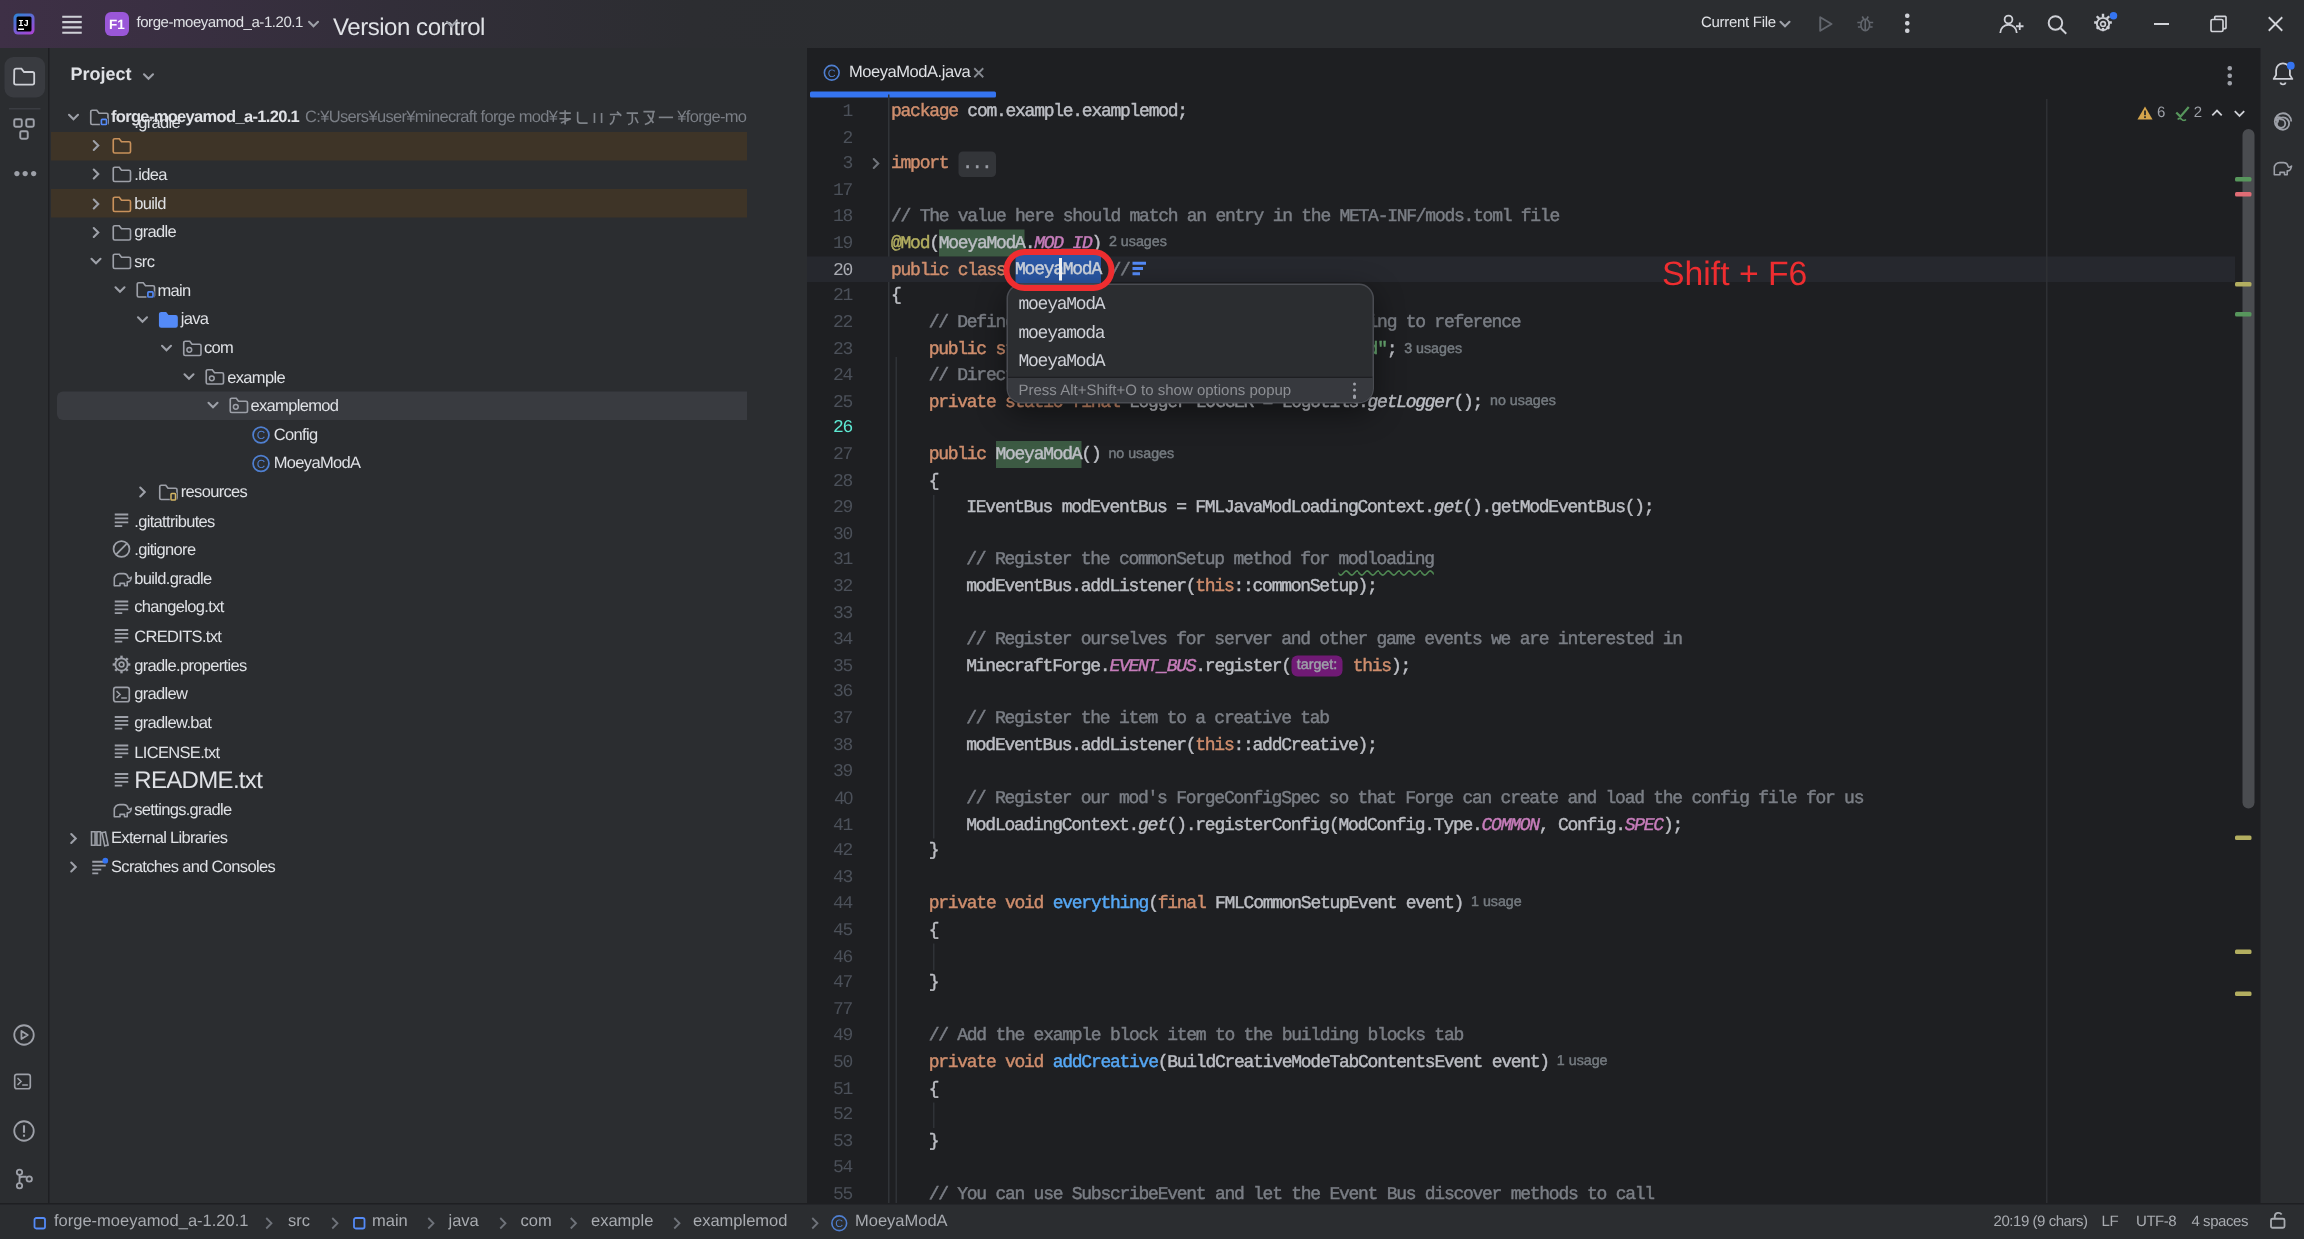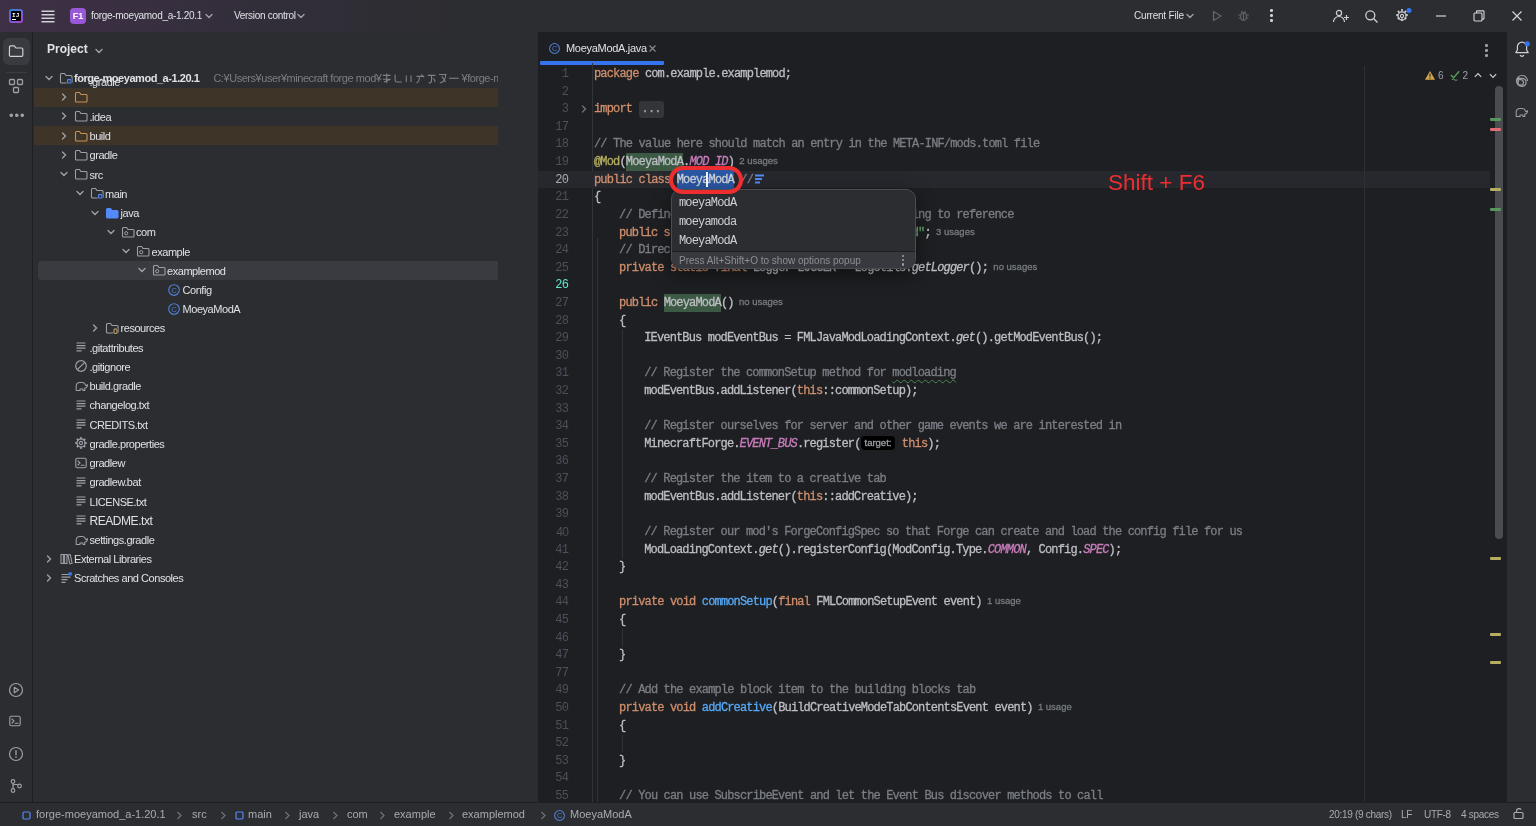--- a/index.html
+++ b/index.html
@@ -14,42 +14,42 @@
 .rowbg{position:absolute;left:0;width:504px;height:19px}
 svg{display:block}
 .code{position:absolute;left:0;top:0;width:968px;font-family:"Liberation Mono",monospace;
  font-size:12px;letter-spacing:-0.84px;color:#bcbec4;white-space:pre;-webkit-text-stroke:0.3px}
 .cl{position:absolute;height:18px;line-height:18px;white-space:pre}
 .ln{position:absolute;width:34px;text-align:right;color:#4b5059;letter-spacing:-0.84px}
 .k{color:#cf8e6d}.c{color:#7a7e85}.s{color:#6aab73}.n{color:#c77dbb;font-style:italic}
 .m{color:#56a8f5}.a{color:#b3ae60}.it{font-style:italic}
 .u{font-family:"Liberation Sans",sans-serif;font-size:9.5px;letter-spacing:0;color:#757b80;position:relative;top:-1px}
 .fold{background:#333539;color:#9da0a8;border-radius:3px;padding:1px 3px 2px 3px}
-.hint{font-family:"Liberation Sans",sans-serif;font-size:9.5px;letter-spacing:0;color:#9da0a8;background:#000000;border-radius:4px;padding:1px 4px 2px 4px;position:relative;top:-1px}
+.hint{font-family:"Liberation Sans",sans-serif;font-size:9.5px;letter-spacing:0;color:#9da0a8;background:#701a75;border-radius:4px;padding:1px 4px 2px 4px;position:relative;top:-1px}
 .selbg{background:#2a57a4;padding:2.5px 0}
 .grnbg{background:#3c5a43;padding:2px 0}
 .sqg{text-decoration:underline;text-decoration-style:wavy;text-decoration-color:#4e8752;text-decoration-thickness:1px;text-underline-offset:3px}
 </style></head>
 <body>
 <div id="titlebar">
     <div class="abs" style="left:9px;top:9px;width:14px;height:14px;border-radius:3px;background:linear-gradient(150deg,#2788d6,#b33ed4);padding:1.6px">
       <div style="width:10.8px;height:10.8px;background:#000;border-radius:1px;position:relative">
 <div style="position:absolute;left:1.5px;top:1px;font-family:'Liberation Mono',monospace;font-weight:bold;font-size:6px;color:#fff;letter-spacing:0">IJ</div>
 <div style="position:absolute;left:1.5px;bottom:1.5px;width:4px;height:1.2px;background:#fff"></div>
       </div>
     </div>
     <svg style="position:absolute;left:41px;top:10px" width="14" height="13" viewBox="0 0 14 13">
       <path d="M0.5 1.2 h13 M0.5 4.73 h13 M0.5 8.26 h13 M0.5 11.8 h13" stroke="#ced0d6" stroke-width="1.4"></path>
     </svg>
     <div class="abs" style="left:70px;top:8px;width:16px;height:16px;border-radius:4px;background:#9a57d8;color:#fff;font-size:9px;font-weight:bold;text-align:center;line-height:16px">F1</div>
     <div class="abs" style="left:91px;top:10px;font-size:10px;letter-spacing:-0.3px;color:#dfe1e5">forge-moeyamod_a-1.20.1</div>
     <svg class="abs" style="left:204px;top:11px" width="10" height="10" viewBox="0 0 10 10">
       <path d="M2 3.5 L5 6.5 L8 3.5" fill="none" stroke="#9da0a8" stroke-width="1.4" stroke-linecap="round"></path>
     </svg>
-    <div class="abs" style="left:234px;top:10px;font-size:10px;letter-spacing:-0.3px;color:#dfe1e5">Version control</div>
+    <div class="abs" style="left:222px;top:10px;font-size:16px;letter-spacing:-0.3px;color:#dfe1e5">Version control</div>
     <svg class="abs" style="left:296px;top:11px" width="10" height="10" viewBox="0 0 10 10">
       <path d="M2 3.5 L5 6.5 L8 3.5" fill="none" stroke="#9da0a8" stroke-width="1.4" stroke-linecap="round"></path>
     </svg>
     <div class="abs" style="left:1134px;top:10px;font-size:10px;letter-spacing:-0.2px;color:#dfe1e5">Current File</div>
     <svg class="abs" style="left:1185px;top:11px" width="10" height="10" viewBox="0 0 10 10">
       <path d="M2 3.5 L5 6.5 L8 3.5" fill="none" stroke="#9da0a8" stroke-width="1.4" stroke-linecap="round"></path>
     </svg>
     <svg style="position:absolute;left:1211px;top:10px" width="12" height="12" viewBox="0 0 12 12">
       <path d="M2.5 1.5 L10 6 L2.5 10.5 Z" fill="none" stroke="#62666d" stroke-width="1.3" stroke-linejoin="round"></path>
     </svg>
@@ -135,21 +135,21 @@
     <svg class="abs" style="left:9.5px;top:41.0px" width="10" height="10" viewBox="0 0 10 10">
       <path d="M2 3.5 L5 6.5 L8 3.5" fill="none" stroke="#9da0a8" stroke-width="1.4" stroke-linecap="round"></path>
     </svg>
     <svg class="abs" style="left:24.5px;top:39.0px" width="14" height="14" viewBox="0 0 14 14">
       <path d="M1.5 3.5 a1 1 0 0 1 1-1 h3 l1.5 2 h5 a1 1 0 0 1 1 1 v5.5 a1 1 0 0 1 -1 1 h-9.5 a1 1 0 0 1 -1-1 z" fill="none" stroke="#9da0a8" stroke-width="1.1"></path>
       <rect x="7.6" y="7.6" width="5.4" height="5.4" rx="1" fill="#2b2d30"></rect>
       <rect x="8.6" y="8.6" width="3.4" height="3.4" rx="0.5" fill="none" stroke="#548af7" stroke-width="1.1"></rect>
     </svg>
     <div class="abs" style="left:40.0px;top:36.4px;height:20px;display:flex;align-items:center;font-size:11px;letter-spacing:-0.45px;white-space:nowrap">
       <b style="color:#dfe1e5">forge-moeyamod_a-1.20.1</b>
-      <span style="color:#7a7e85;margin-left:14px">C:¥Users¥user¥minecraft forge mod¥</span>
+      <span style="color:#7a7e85;margin-left:4px">C:¥Users¥user¥minecraft forge mod¥</span>
       <svg style="display:inline-block;vertical-align:-2px" width="80" height="12" viewBox="0 0 80 12">
         <g transform="translate(0.0,1.5) scale(0.95)">
           <path d="M1 2 h8 M5 0 v10 M1 6 h8 M2 9 l7 -3" stroke="#7e8288" stroke-width="1.15" fill="none"></path>
         </g>
         <g transform="translate(11.2,1.5) scale(0.95)">
           <path d="M2 1 v6 a2 2 0 0 0 2 2 h5" stroke="#7e8288" stroke-width="1.15" fill="none"></path>
         </g>
         <g transform="translate(22.4,1.5) scale(0.95)">
           <path d="M2 2 v7 M7 2 v7" stroke="#7e8288" stroke-width="1.15" fill="none"></path>
         </g>
@@ -308,21 +308,21 @@
       <path d="M2.5 3 h9 M2.5 5.6 h9 M2.5 8.2 h9 M2.5 10.8 h5" stroke="#9da0a8" stroke-width="1.2" fill="none"></path>
     </svg>
     <div class="abs" style="left:55.5px;top:440.2px;height:20px;display:flex;align-items:center;font-size:11px;letter-spacing:-0.45px;color:#dfe1e5">gradlew.bat</div>
     <svg class="abs" style="left:40.0px;top:462.06px" width="14" height="14" viewBox="0 0 14 14">
       <path d="M2.5 3 h9 M2.5 5.6 h9 M2.5 8.2 h9 M2.5 10.8 h5" stroke="#9da0a8" stroke-width="1.2" fill="none"></path>
     </svg>
     <div class="abs" style="left:55.5px;top:459.5px;height:20px;display:flex;align-items:center;font-size:11px;letter-spacing:-0.45px;color:#dfe1e5">LICENSE.txt</div>
     <svg class="abs" style="left:40.0px;top:481.28999999999996px" width="14" height="14" viewBox="0 0 14 14">
       <path d="M2.5 3 h9 M2.5 5.6 h9 M2.5 8.2 h9 M2.5 10.8 h5" stroke="#9da0a8" stroke-width="1.2" fill="none"></path>
     </svg>
-    <div class="abs" style="left:55.5px;top:478.7px;height:20px;display:flex;align-items:center;font-size:12px;letter-spacing:-0.45px;color:#dfe1e5">README.txt</div>
+    <div class="abs" style="left:55.5px;top:478.7px;height:20px;display:flex;align-items:center;font-size:16px;letter-spacing:-0.45px;color:#dfe1e5">README.txt</div>
     <svg class="abs" style="left:40.0px;top:500.52px" width="14" height="14" viewBox="0 0 14 14">
       <path d="M2.2 11.5 v-4.5 a3.6 3.6 0 0 1 3.6-3.6 h2.6 a3 3 0 0 1 2.9 2.3 c.2.8.9 1 1.5.6 l.9-.6 -.5 1.7 a2.1 2.1 0 0 1-2 1.5 h-.4 v2.6 h-1.8 v-1.6 h-3 v1.6 z" fill="none" stroke="#9da0a8" stroke-width="1.05" stroke-linejoin="round"></path>
     </svg>
     <div class="abs" style="left:55.5px;top:497.9px;height:20px;display:flex;align-items:center;font-size:11px;letter-spacing:-0.45px;color:#dfe1e5">settings.gradle</div>
     <svg class="abs" style="left:9.5px;top:521.75px" width="10" height="10" viewBox="0 0 10 10">
       <path d="M3.5 2 L6.5 5 L3.5 8" fill="none" stroke="#9da0a8" stroke-width="1.4" stroke-linecap="round"></path>
     </svg>
     <svg class="abs" style="left:24.5px;top:519.75px" width="14" height="14" viewBox="0 0 14 14">
       <path d="M2 2.5 h2.4 v9 H2 z M5.6 2.5 h2.4 v9 H5.6 z M9.0 3.1 l2.3-.5 1.8 8.8 -2.3.5 z" fill="none" stroke="#9da0a8" stroke-width="1.05"></path>
     </svg>
@@ -424,21 +424,21 @@
     <div class="cl code" style="left:106.2px;top:455.6px"><span>modEventBus.addListener(</span><span class="k">this</span><span>::addCreative);</span></div>
     <div class="cl ln" style="left:0px;top:473.2px;width:30px;color:#4b5059;font-family:'Liberation Mono',monospace;font-size:12px">39</div>
     <div class="cl ln" style="left:0px;top:490.9px;width:30px;color:#4b5059;font-family:Liberation Sans, sans-serif;font-size:12px">40</div>
     <div class="cl code" style="left:106.2px;top:490.9px"><span class="c">// Register our mod's ForgeConfigSpec so that Forge can create and load the config file for us</span></div>
     <div class="cl ln" style="left:0px;top:508.5px;width:30px;color:#4b5059;font-family:'Liberation Mono',monospace;font-size:12px">41</div>
     <div class="cl code" style="left:106.2px;top:508.5px"><span>ModLoadingContext.</span><span class="it">get</span><span>().registerConfig(ModConfig.Type.</span><span class="n">COMMON</span><span>, Config.</span><span class="n">SPEC</span><span>);</span></div>
     <div class="cl ln" style="left:0px;top:526.1px;width:30px;color:#4b5059;font-family:'Liberation Mono',monospace;font-size:12px">42</div>
     <div class="cl code" style="left:81.1px;top:526.1px"><span>}</span></div>
     <div class="cl ln" style="left:0px;top:543.7px;width:30px;color:#4b5059;font-family:'Liberation Mono',monospace;font-size:12px">43</div>
     <div class="cl ln" style="left:0px;top:561.3px;width:30px;color:#4b5059;font-family:'Liberation Mono',monospace;font-size:12px">44</div>
-    <div class="cl code" style="left:81.1px;top:561.3px"><span class="k">private void</span><span> </span><span class="m">commonSetup</span><span>(</span><span class="k">final</span><span> FMLCommonSetupEvent event)</span><span class="u">&nbsp;&nbsp;1 usage</span></div>
+    <div class="cl code" style="left:81.1px;top:561.3px"><span class="k">private void</span><span> </span><span class="m">everything</span><span>(</span><span class="k">final</span><span> FMLCommonSetupEvent event)</span><span class="u">&nbsp;&nbsp;1 usage</span></div>
     <div class="cl ln" style="left:0px;top:578.9px;width:30px;color:#4b5059;font-family:'Liberation Mono',monospace;font-size:12px">45</div>
     <div class="cl code" style="left:81.1px;top:578.9px"><span>{</span></div>
     <div class="cl ln" style="left:0px;top:596.5px;width:30px;color:#4b5059;font-family:'Liberation Mono',monospace;font-size:12px">46</div>
     <div class="cl ln" style="left:0px;top:614.1px;width:30px;color:#4b5059;font-family:'Liberation Mono',monospace;font-size:12px">47</div>
     <div class="cl code" style="left:81.1px;top:614.1px"><span>}</span></div>
     <div class="cl ln" style="left:0px;top:631.7px;width:30px;color:#4b5059;font-family:'Liberation Mono',monospace;font-size:12px">77</div>
     <div class="cl ln" style="left:0px;top:649.4px;width:30px;color:#4b5059;font-family:'Liberation Mono',monospace;font-size:12px">49</div>
     <div class="cl code" style="left:81.1px;top:649.4px"><span class="c">// Add the example block item to the building blocks tab</span></div>
     <div class="cl ln" style="left:0px;top:667.0px;width:30px;color:#4b5059;font-family:'Liberation Mono',monospace;font-size:12px">50</div>
     <div class="cl code" style="left:81.1px;top:667.0px"><span class="k">private void</span><span> </span><span class="m">addCreative</span><span>(BuildCreativeModeTabContentsEvent event)</span><span class="u">&nbsp;&nbsp;1 usage</span></div>

